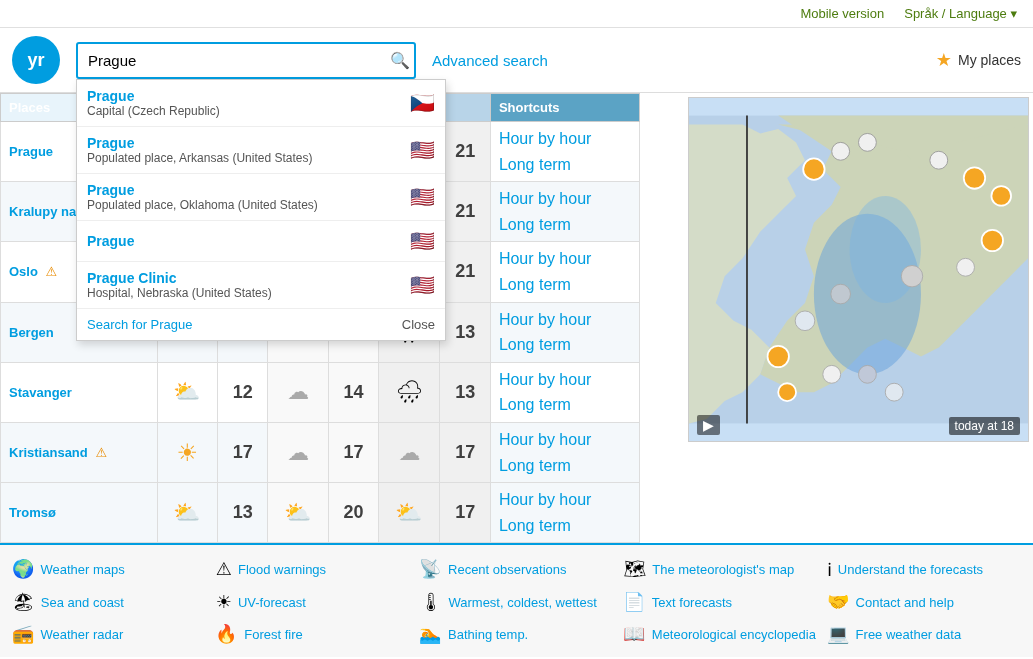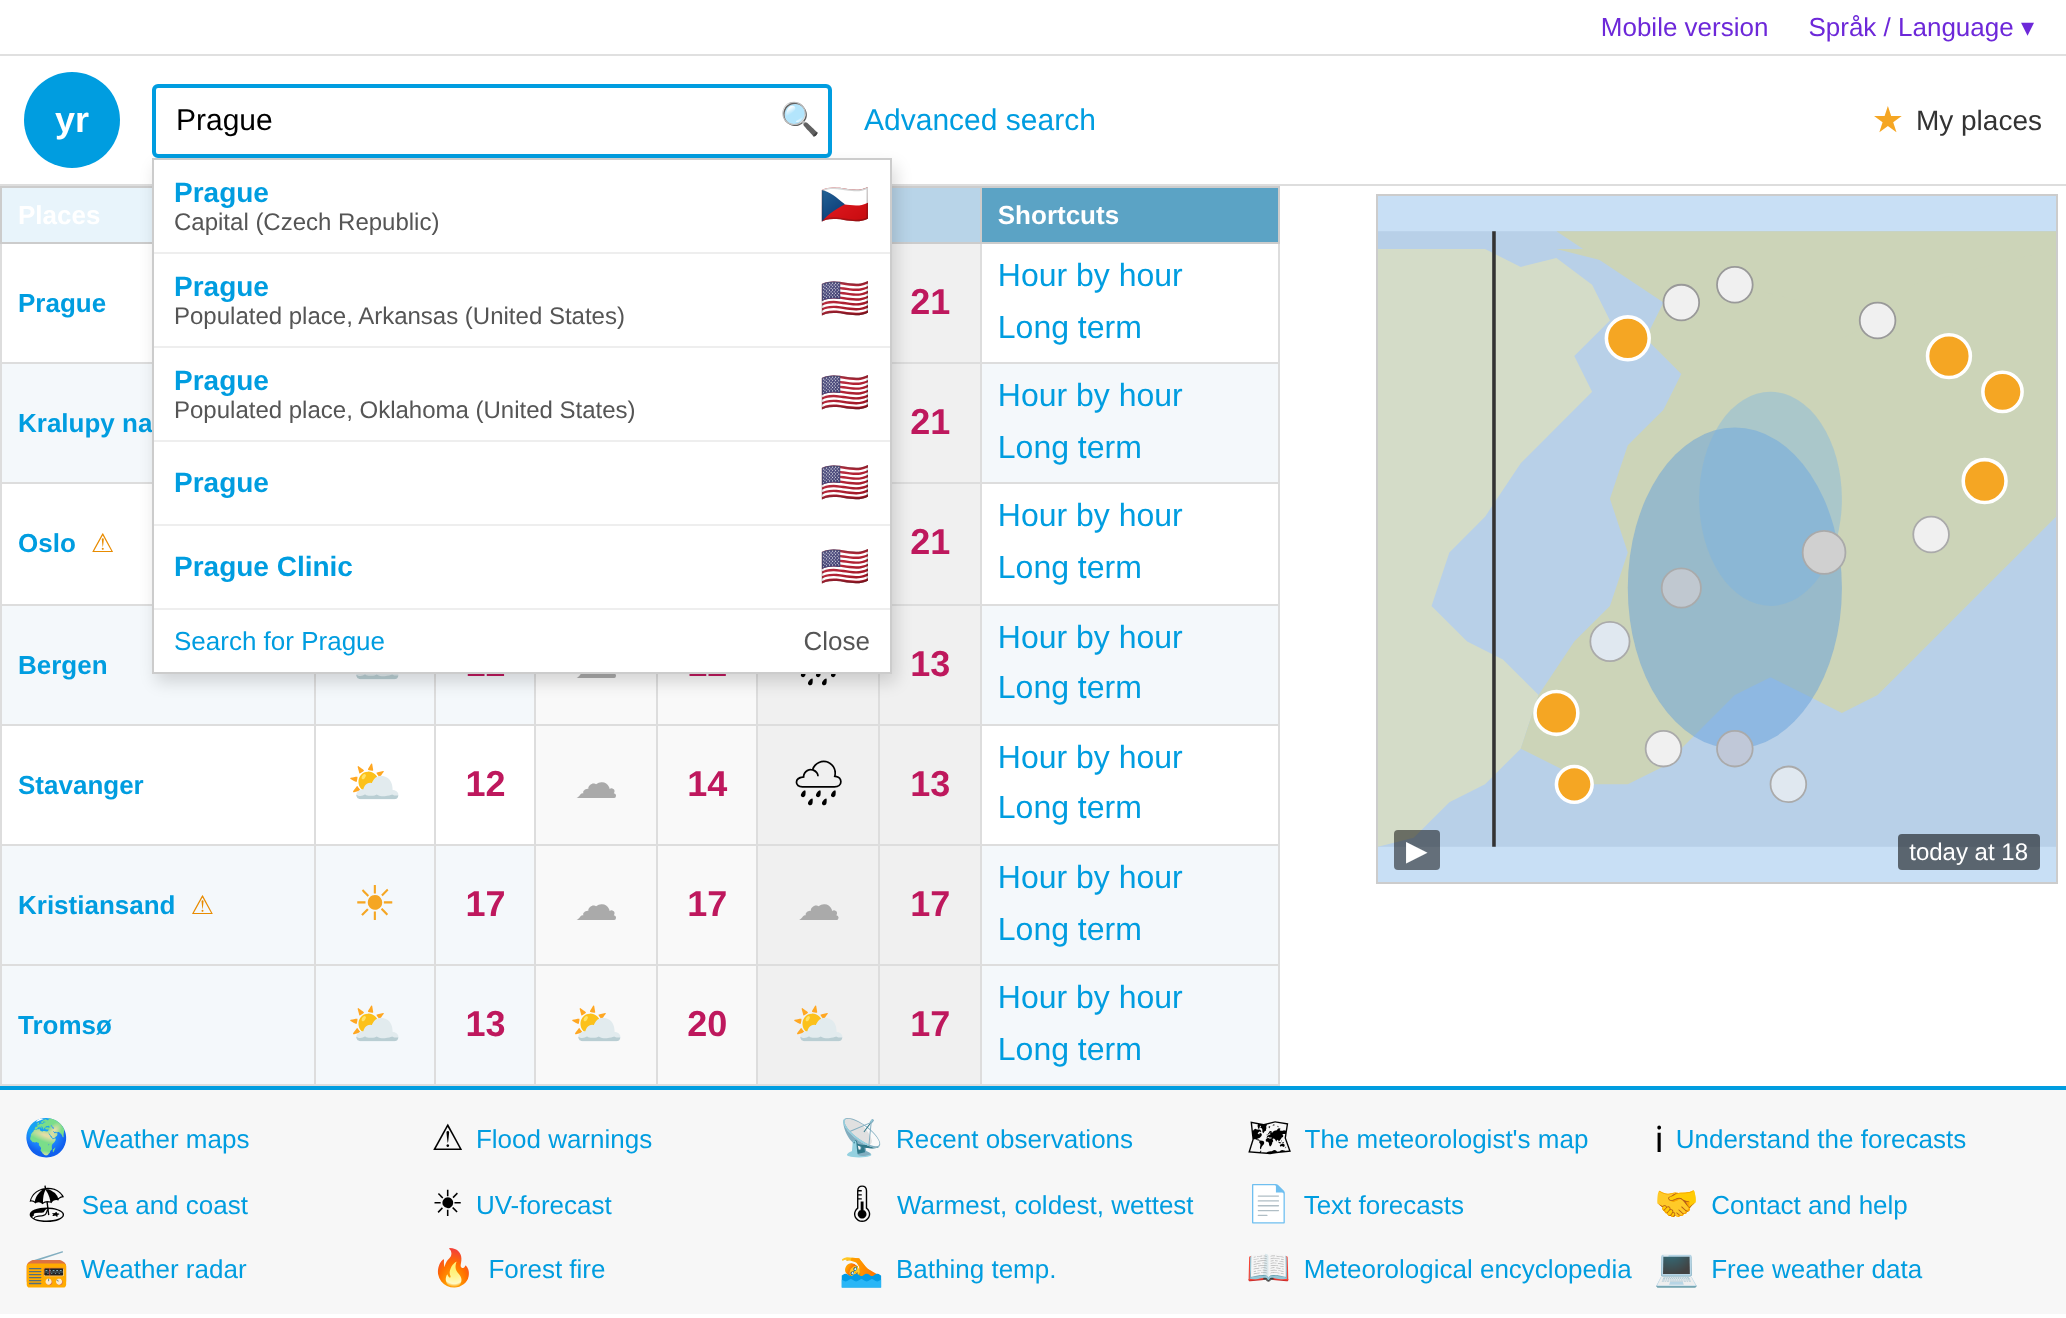--- a/index.html
+++ b/index.html
@@ -1,20 +1,20 @@
 <!DOCTYPE html>
 <html><head>
   <meta charset="utf-8">
   <style>
     * { box-sizing: border-box; margin: 0; padding: 0; }
     body { font-family: Arial, sans-serif; font-size: 13px; background: #fff; width: 1033px; }
 
     
     .top-bar { display: flex; justify-content: flex-end; align-items: center; padding: 6px 16px; background: #fff; border-bottom: 1px solid #e0e0e0; gap: 20px; }
-    .top-bar-link { color: #6d28d9; text-decoration: none; font-size: 13px; cursor: pointer; }
+    .top-bar-link { color: #4d7c0f; text-decoration: none; font-size: 13px; cursor: pointer; }
 
     .header { display: flex; align-items: center; padding: 8px 12px; background: #fff; border-bottom: 1px solid #ddd; gap: 16px; }
     .yr-logo { width: 48px; height: 48px; background: #009de0; border-radius: 50%; display: flex; align-items: center; justify-content: center; color: #fff; font-weight: bold; font-size: 18px; flex-shrink: 0; }
     .search-wrapper { position: relative; flex: 0 0 340px; }
     .search-input { width: 100%; padding: 8px 36px 8px 10px; border: 2px solid #009de0; border-radius: 3px; font-size: 15px; outline: none; }
     .search-icon-btn { position: absolute; right: 6px; top: 50%; transform: translateY(-50%); background: none; border: none; cursor: pointer; color: #555; font-size: 16px; }
     .advanced-search-link { color: #009de0; text-decoration: none; font-size: 15px; cursor: pointer; }
     .my-places-btn { margin-left: auto; display: flex; align-items: center; gap: 6px; color: #333; cursor: pointer; font-size: 14px; }
     .star-icon { color: #f5a623; font-size: 18px; }
 
@@ -32,21 +32,21 @@
     
     .main { display: flex; gap: 44px; }
 
     
     .places-panel { flex: 0 0 640px; }
     .places-table { width: 100%; border-collapse: collapse; }
     .places-table th { background: #e8f4fb; padding: 6px 8px; text-align: left; font-size: 13px; border: 1px solid #ccc; }
     .places-table td { border: 1px solid #ddd; padding: 4px 8px; vertical-align: middle; font-size: 13px; }
     .place-name { color: #009de0; cursor: pointer; font-weight: bold; white-space: nowrap; }
     .warning-icon { color: #e88b00; margin-left: 4px; }
-    .temp-red { color: #be185d; font-size: 18px; font-weight: bold; }
+    .temp-red { color: #404040; font-size: 18px; font-weight: bold; }
     .shortcut-cell { white-space: nowrap; }
     .shortcut-link { color: #009de0; display: block; font-size: 16px; cursor: pointer; line-height: 1.6; }
 
     
     .map-panel { flex: 1; padding: 4px; position: relative; }
     .map-container { width: 100%; height: 345px; background: #c8dff5; position: relative; overflow: hidden; border: 1px solid #ccc; }
     .map-timestamp { position: absolute; bottom: 6px; right: 8px; background: rgba(0,0,0,0.55); color: #fff; font-size: 12px; padding: 2px 6px; border-radius: 2px; }
     .map-play-btn { position: absolute; bottom: 6px; left: 8px; background: rgba(0,0,0,0.5); color: #fff; border: none; border-radius: 2px; padding: 2px 6px; cursor: pointer; font-size: 14px; }
 
     
@@ -101,20 +101,21 @@
   </div>
         <div class="dropdown-item">
     <div class="dropdown-item-text">
       <div class="dropdown-item-name">Prague</div>
     </div>
     <span class="flag">🇺🇸</span>
   </div>
         <div class="dropdown-item">
     <div class="dropdown-item-text">
       <div class="dropdown-item-name">Prague Clinic</div>
+      <div class="dropdown-item-desc">Hospital, Nebraska (United States)</div>
     </div>
     <span class="flag">🇺🇸</span>
   </div>
         <div class="dropdown-footer">
   <span class="dropdown-footer-link">Search for Prague</span>
   <span class="dropdown-footer-close">Close</span>
 </div>
       </div>
   </div>
   <a class="advanced-search-link">Advanced search</a>

